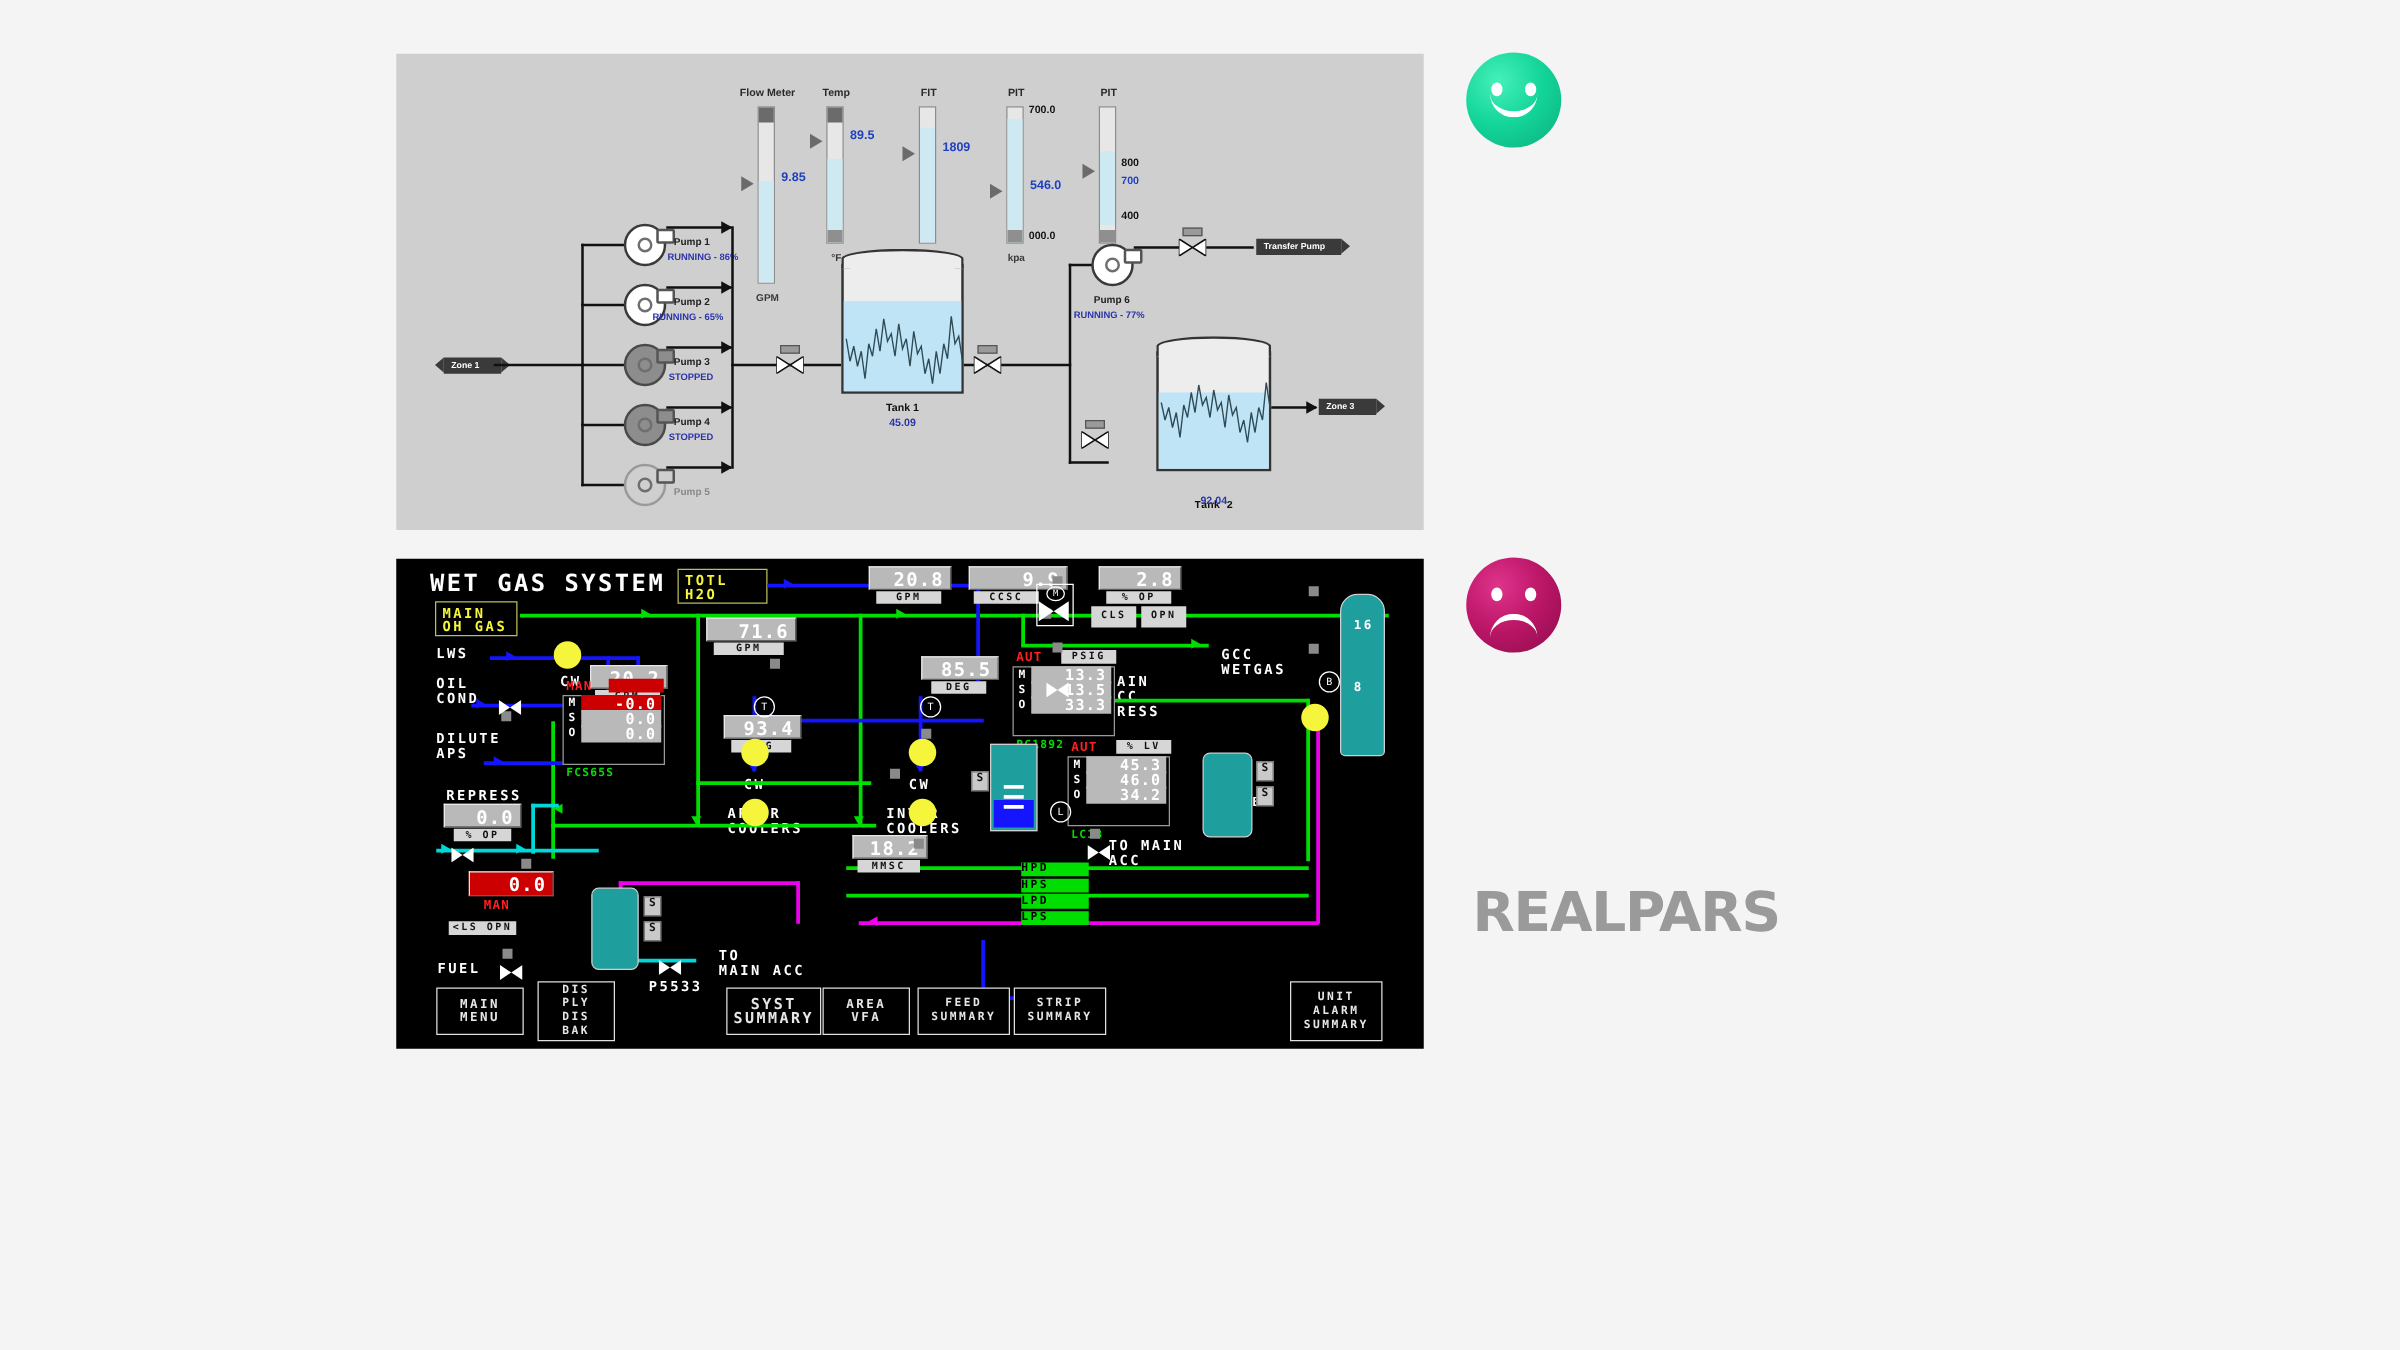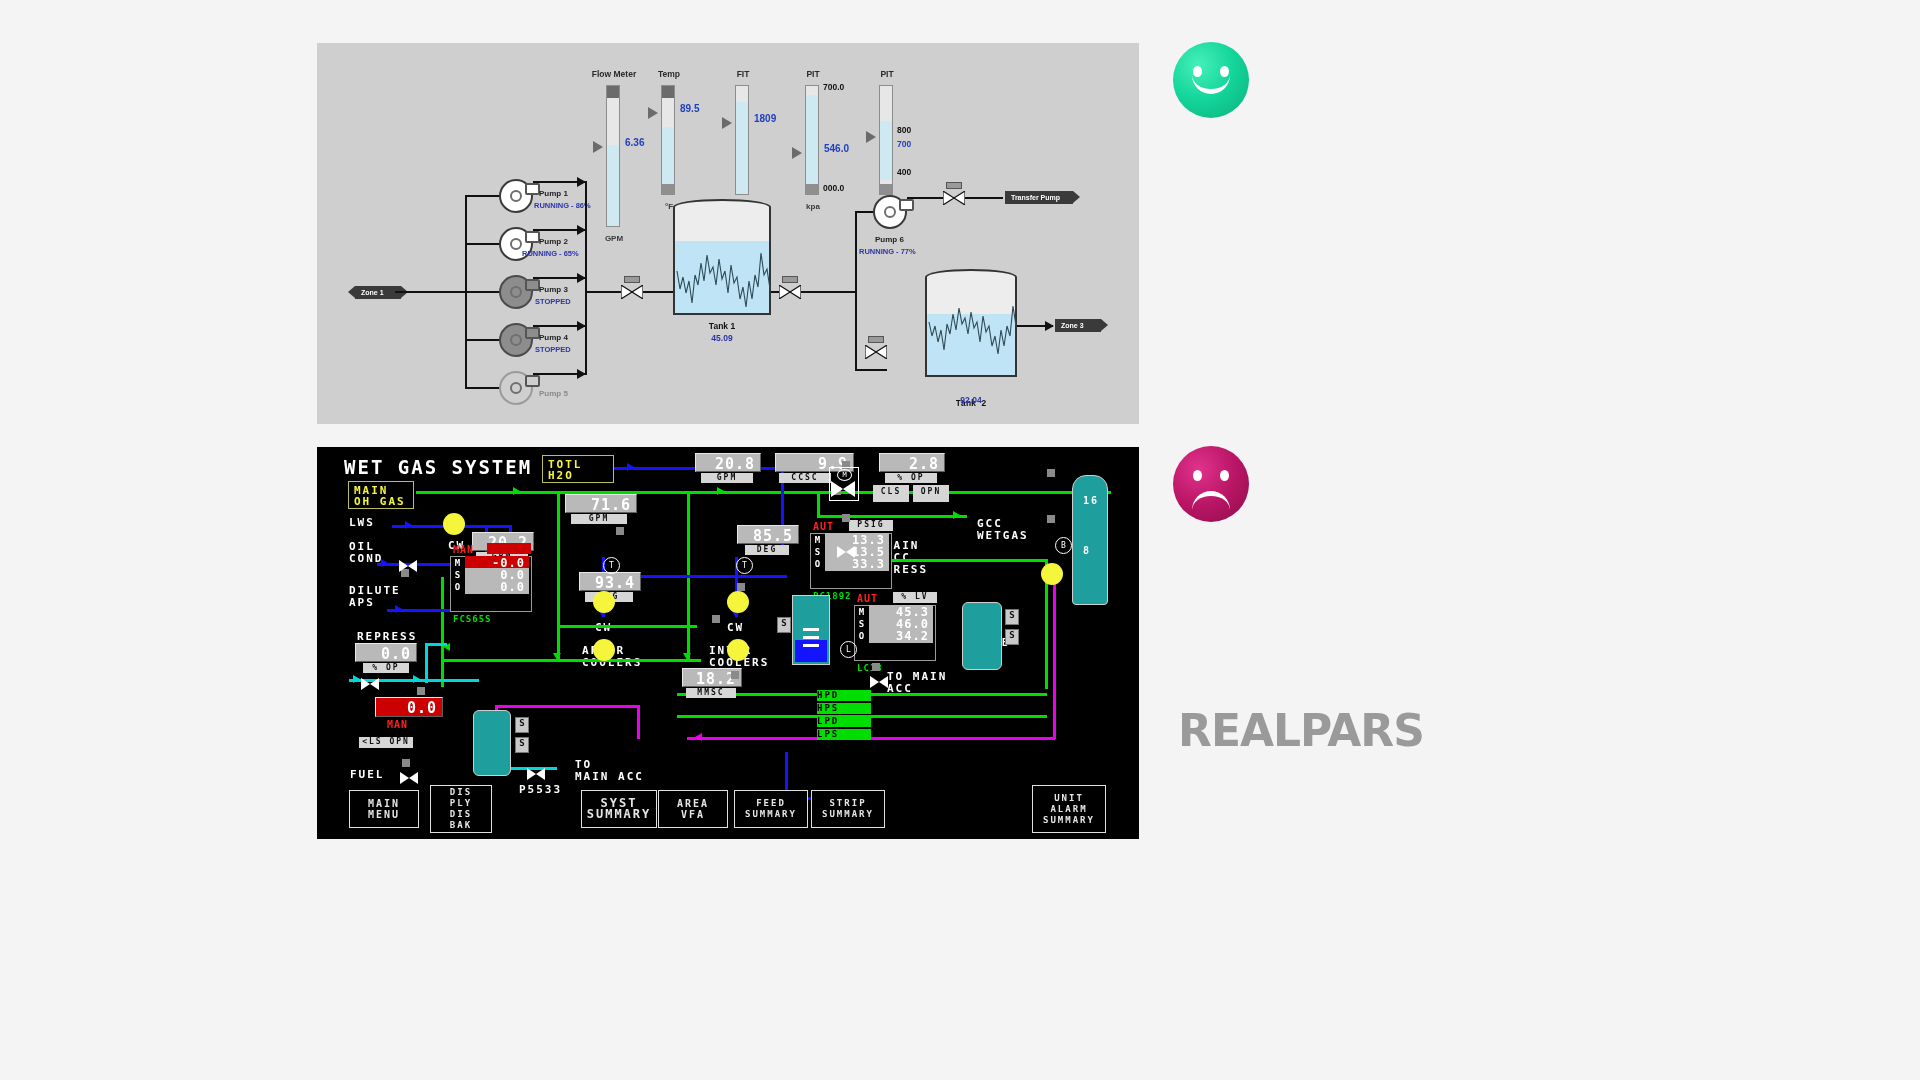--- a/index.html
+++ b/index.html
@@ -132,21 +132,21 @@
 
 <div class="good-hmi">
 
   <div class="gauge" style="left:272px;top:42px;height:142px;margin-left:17px;">
     <div class="g-title">Flow Meter</div>
     <div class="g-tube">
       <div class="g-fill" style="height:58%"></div>
       <div class="g-cap"></div>
     </div>
     <div class="g-ptr" style="left:-13px;top:56px;"></div>
-    <div class="g-val" style="left:19px;top:52px;">6.36</div>
+    <div class="g-val" style="left:19px;top:52px;">9.85</div>
     <div class="g-unit">GPM</div>
   </div>
 
   <div class="gauge" style="left:344px;top:42px;height:110px;">
     <div class="g-title">Temp</div>
     <div class="g-tube">
       <div class="g-fill" style="height:62%"></div>
       <div class="g-cap"></div>
       <div class="g-footcap"></div>
     </div>

